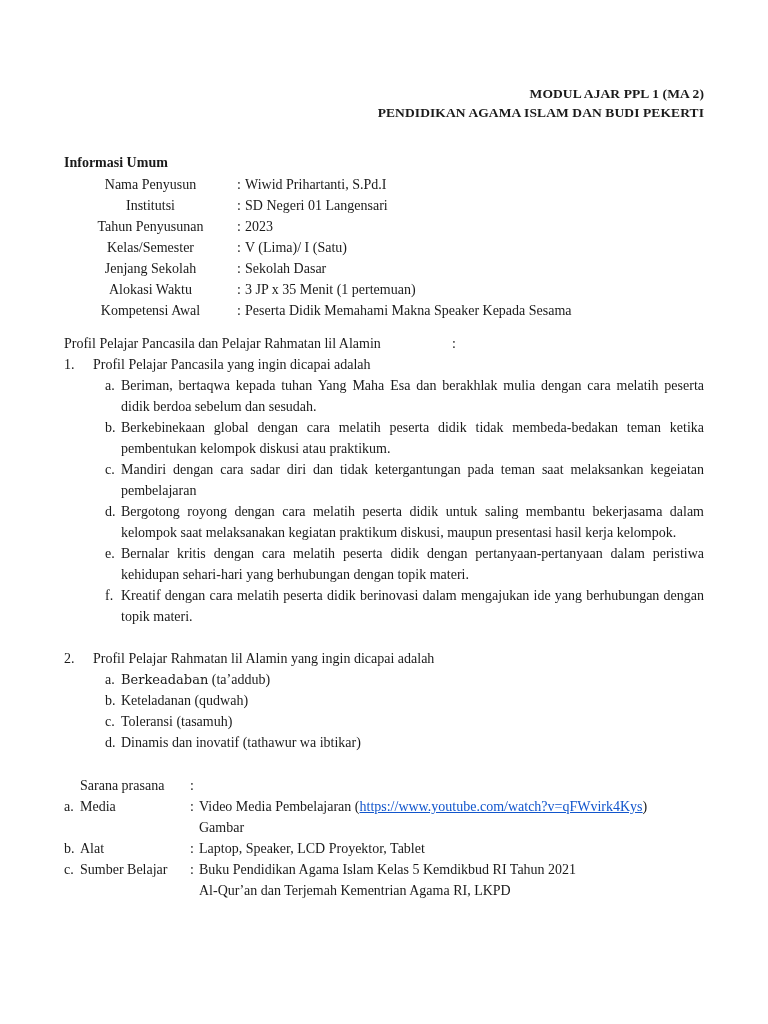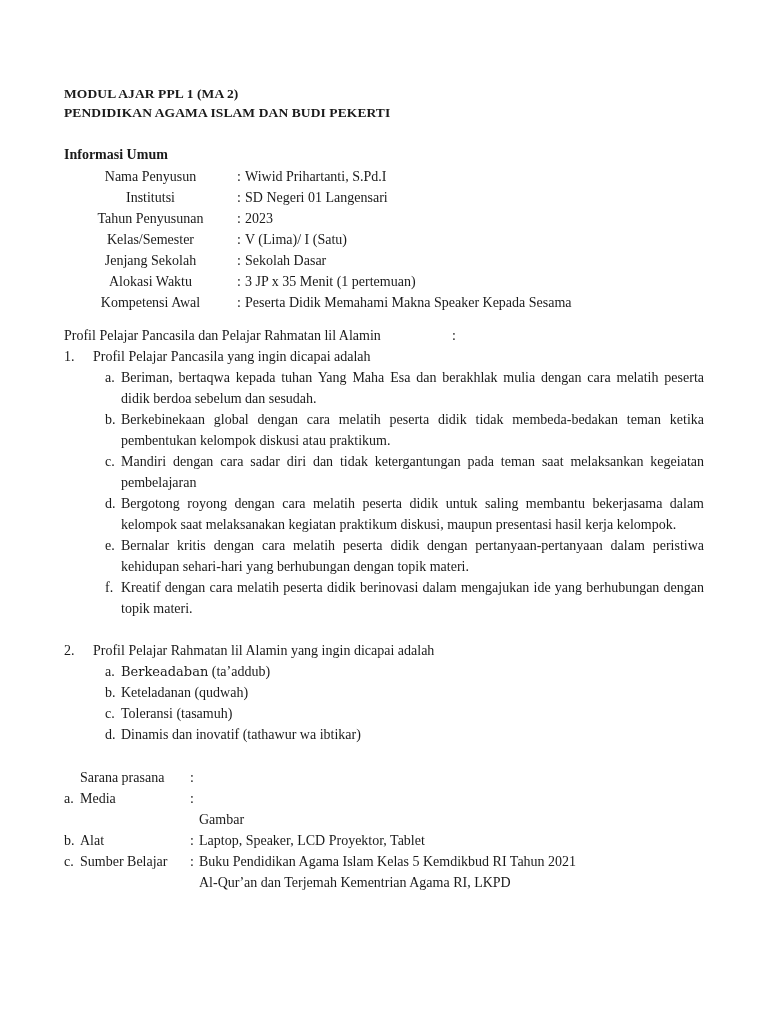--- a/index.html
+++ b/index.html
@@ -25,22 +25,22 @@
   }
   .content {
     position: absolute;
     left: 64px;
     top: 84px;
     width: 640px;
   }
 
   
   .title-block {
-    text-align: left;
-    margin-bottom: 22px;
+    text-align: right;
+    margin-bottom: 30px;
   }
   .title-line {
     font-weight: bold;
     font-size: 13.5px;
     line-height: 19px;
     letter-spacing: 0.1px;
   }
 
   
   .section-heading {
@@ -270,20 +270,21 @@
         <span class="sarana-marker"></span>
         <span class="sarana-label">Sarana prasana</span>
         <span class="sarana-sep">:</span>
         <span class="sarana-value"></span>
       </div>
 
       <div class="sarana-row">
         <span class="sarana-marker">a.</span>
         <span class="sarana-label">Media</span>
         <span class="sarana-sep">:</span>
+        <span class="sarana-value"><span>Video Media Pembelajaran (</span><span class="link">https://www.youtube.com/watch?v=qFWvirk4Kys</span><span>)</span></span>
       </div>
       <div class="sarana-cont">Gambar</div>
 
       <div class="sarana-row">
         <span class="sarana-marker">b.</span>
         <span class="sarana-label">Alat</span>
         <span class="sarana-sep">:</span>
         <span class="sarana-value">Laptop, Speaker, LCD Proyektor, Tablet</span>
       </div>
 

